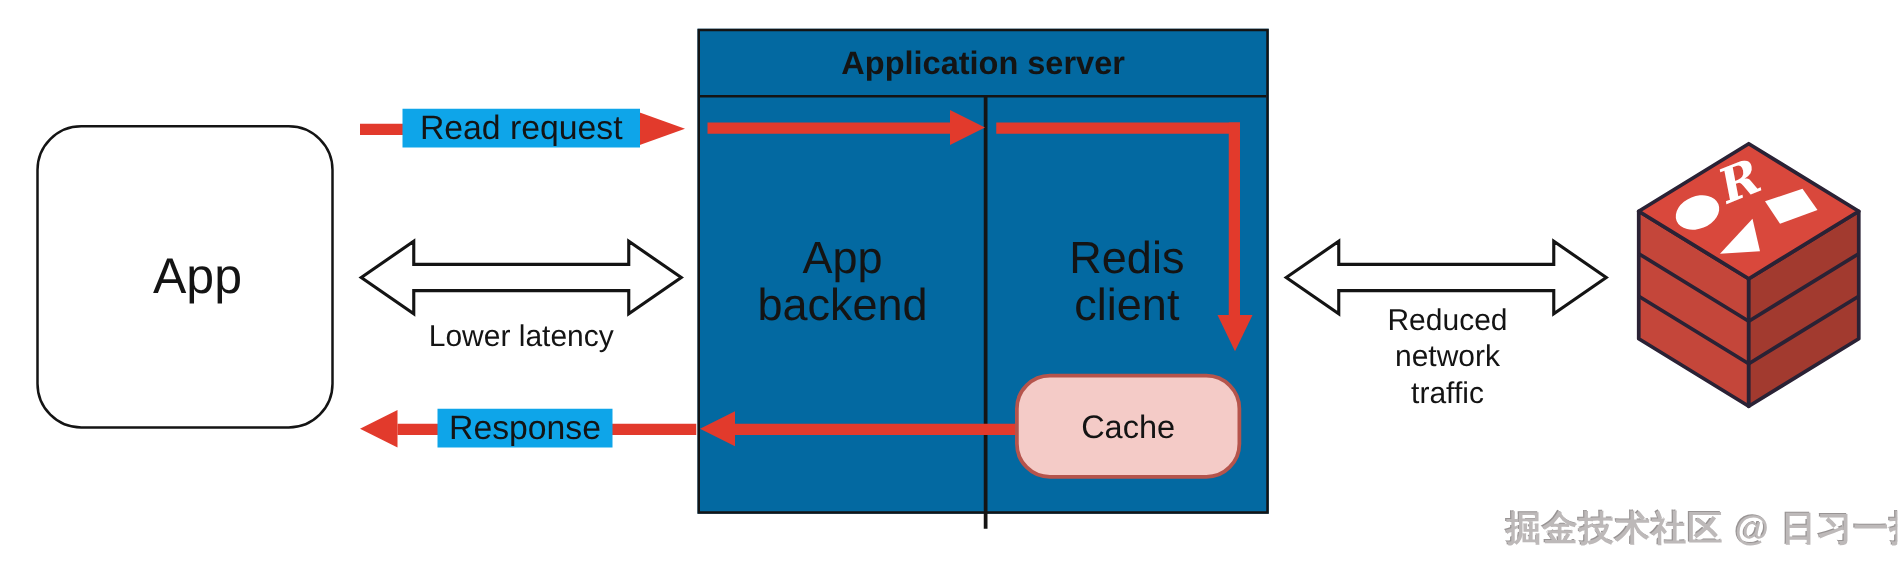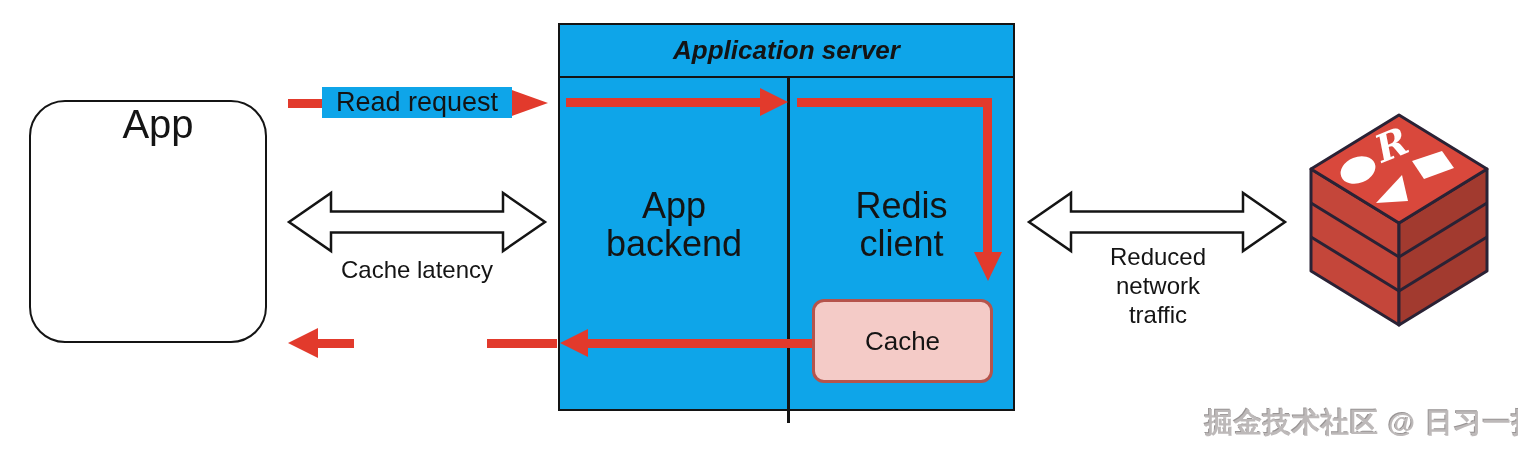--- a/index.html
+++ b/index.html
@@ -9,46 +9,46 @@
     background:#ffffff;
     font-family:"Liberation Sans","DejaVu Sans",sans-serif;
     color:var(--ink);
     overflow:hidden;
   }
   .abs{position:absolute;}
   
   .app-box{
     left:29px;top:100px;width:238px;height:243px;
     border:2.5px solid var(--ink);border-radius:36px;
-    display:flex;justify-content:center;
+    display:flex;align-items:center;justify-content:center;
     box-sizing:border-box;background:#fff;padding-left:20px;
   }
   .app-box .lbl{font-size:40px;}
   
   .server-box{
     left:558px;top:23px;width:457px;height:388px;
-    border:2.5px solid var(--ink);box-sizing:border-box;background:#0ea5e9;font-style:italic;
+    border:2.5px solid var(--ink);box-sizing:border-box;background:#0369a1;
   }
   .server-title{
     height:51px;border-bottom:2.5px solid var(--ink);
     display:flex;align-items:center;justify-content:center;
     font-size:26px;font-weight:bold;
   }
   .col-divider{left:787px;top:77px;width:2.5px;height:346px;background:var(--ink);}
   .col-label{
     top:187px;font-size:36px;line-height:38px;text-align:center;
   }
   .col-label .wrapbox{display:inline-block;width:160px;}
   .backend-label{left:560px;width:228px;}
   .redis-client-label{left:788px;width:227px;}
   
   .cache-box{
     left:812px;top:299px;width:181px;height:84px;
     background:var(--cache-fill);border:3px solid var(--cache-border);
-    border-radius:12px;box-sizing:border-box;
+    border-radius:28px;box-sizing:border-box;
     display:flex;align-items:center;justify-content:center;
     font-size:26px;z-index:4;
   }
   
   .rline{background:var(--arrow-red);z-index:6;}
   .tri{width:0;height:0;z-index:6;}
   .tri-r{border-top:14px solid transparent;border-bottom:14px solid transparent;border-left:39px solid var(--arrow-red);}
   .tri-r2{border-top:14px solid transparent;border-bottom:14px solid transparent;border-left:28px solid var(--arrow-red);}
   .tri-l{border-top:15px solid transparent;border-bottom:15px solid transparent;border-right:30px solid var(--arrow-red);}
   .tri-l2{border-top:14px solid transparent;border-bottom:14px solid transparent;border-right:28px solid var(--arrow-red);}
@@ -74,24 +74,25 @@
     <span class="lbl">App</span>
   </div>
 
   <div class="abs rline" style="left:288px;top:99px;width:38px;height:9px;"></div>
   <div class="abs flow-label" style="left:322px;top:87px;width:190px;">Read request</div>
   <div class="abs tri tri-r" style="left:509px;top:89px;"></div>
 
   <svg class="abs" style="left:286px;top:190px;z-index:2;" width="262" height="64" viewBox="0 0 262 64">
     <polygon points="3,32 45,3 45,21.5 217,21.5 217,3 259,32 217,61 217,42.5 45,42.5 45,61" style="fill:#ffffff;stroke:var(--ink);stroke-width:2.5;"></polygon>
   </svg>
-  <div class="abs dbl-label" style="left:317px;top:255px;width:200px;">Cache latency</div>
+  <div class="abs dbl-label" style="left:317px;top:255px;width:200px;">Lower latency</div>
 
   <div class="abs tri tri-l" style="left:288px;top:328px;"></div>
   <div class="abs rline" style="left:318px;top:339px;width:36px;height:9px;"></div>
+  <div class="abs flow-label" style="left:350px;top:327px;width:140px;">Response</div>
   <div class="abs rline" style="left:487px;top:339px;width:70px;height:9px;"></div>
 
   <div class="abs server-box">
     <div class="server-title">Application server</div>
   </div>
   <div class="abs col-divider"></div>
 
   <div class="abs col-label backend-label">
     <span class="wrapbox">App backend</span>
   </div>

